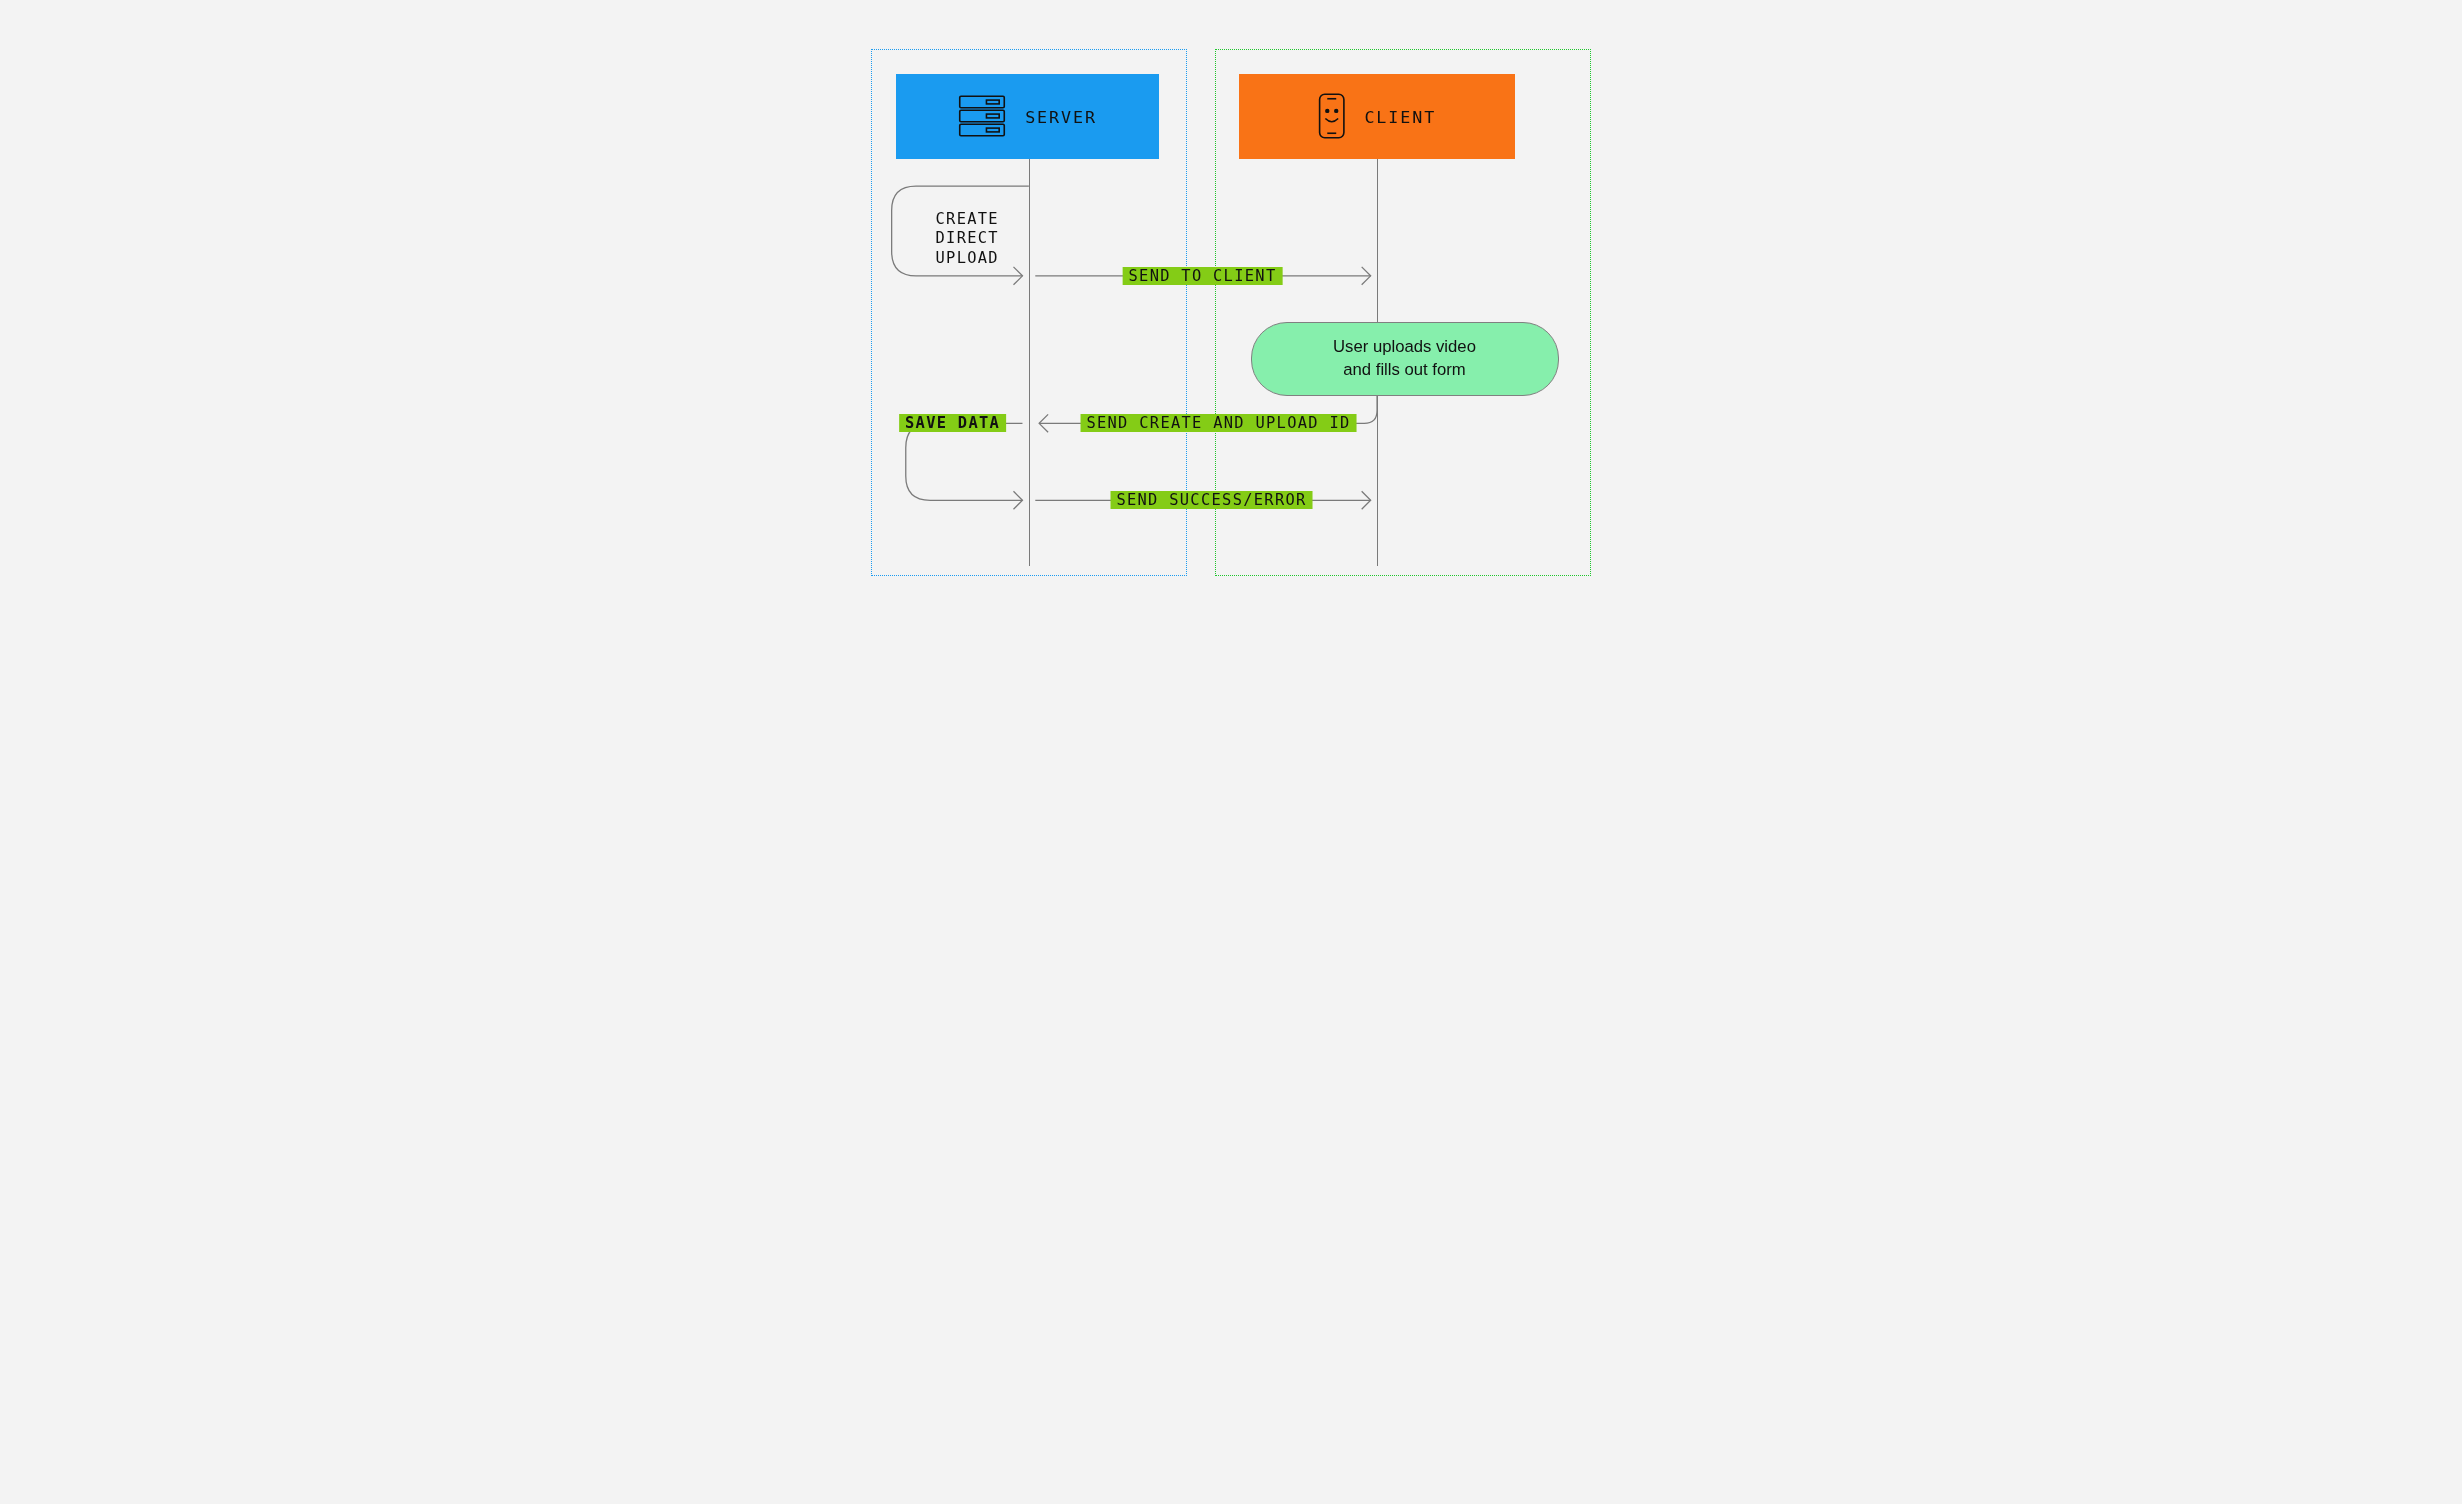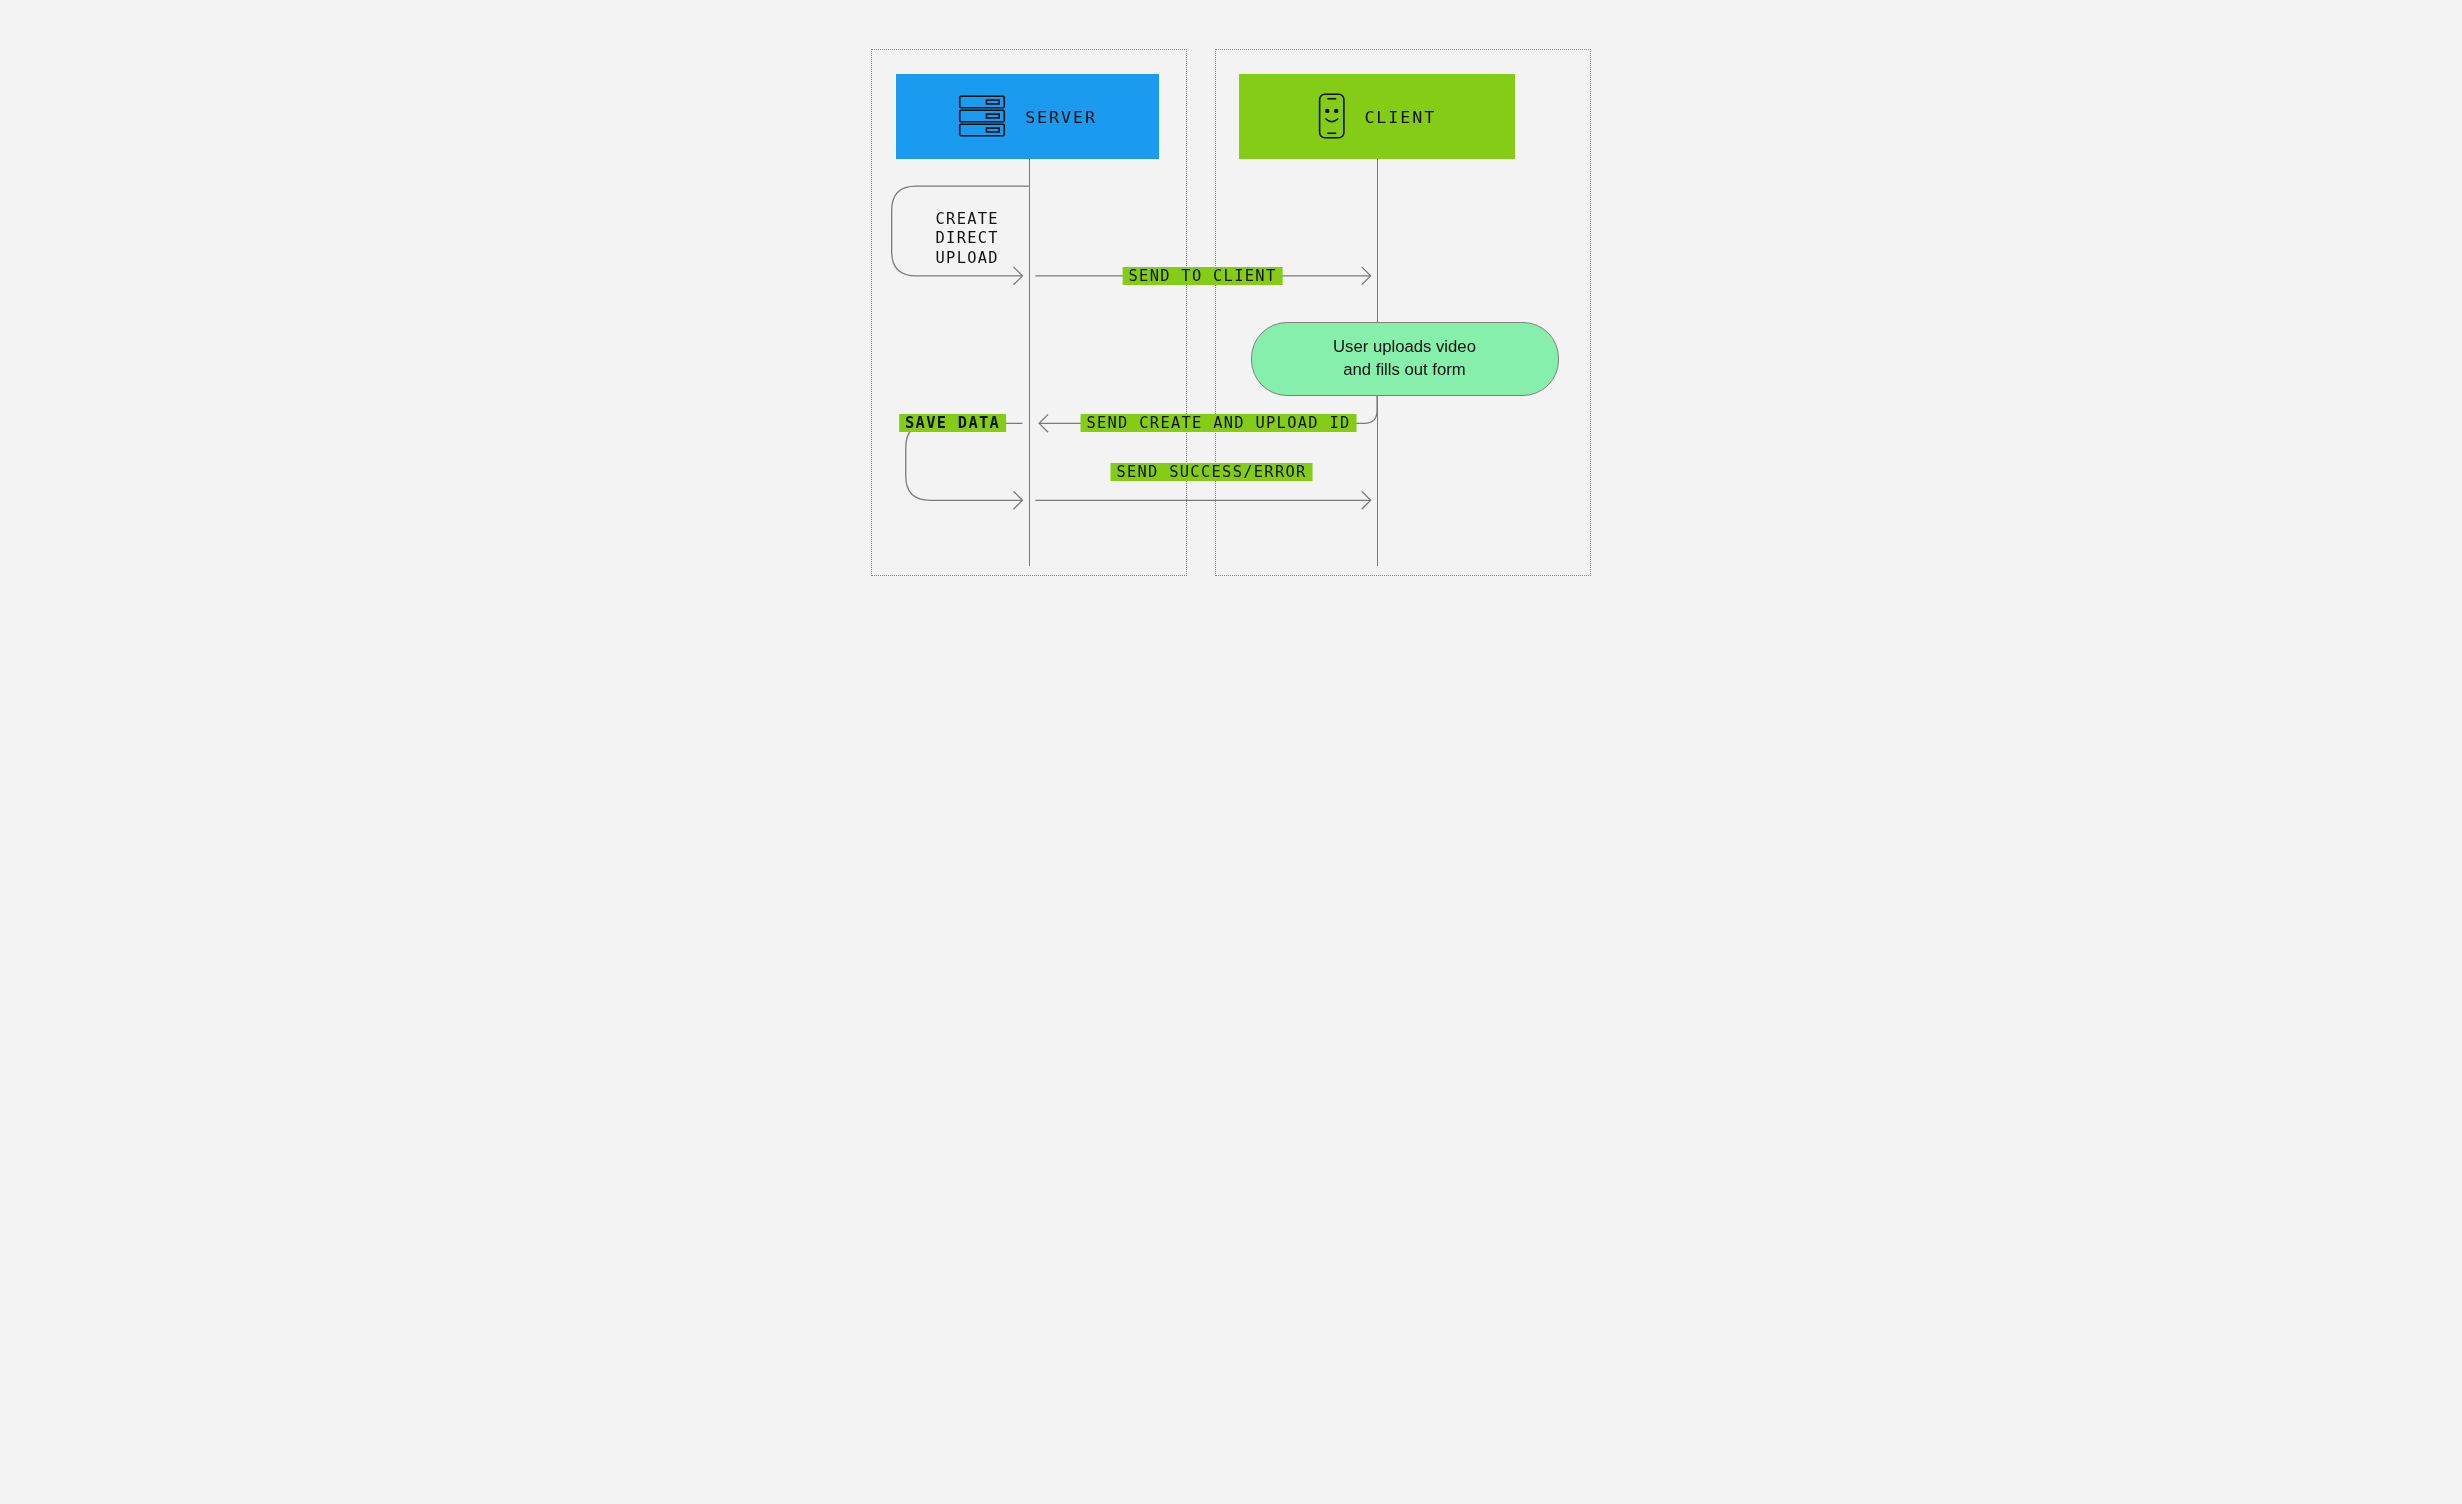--- a/index.html
+++ b/index.html
@@ -25,21 +25,21 @@
 
   .header-box {
     position: absolute;
     display: flex;
     align-items: center;
     justify-content: center;
     gap: 18px;
     color: #111;
   }
   .header-box.server { background: #1a9bf0; }
-  .header-box.client { background: #84cc16; }
+  .header-box.client { background: #f97316; }
   .header-label {
     font-size: 16.7px;
     letter-spacing: 1.9px;
     font-family: ui-monospace, "SF Mono", "Menlo", "Consolas", monospace;
   }
 
   .lifeline {
     position: absolute;
     width: 0;
     border-left: 1.3px solid #7a7a7a;
@@ -154,16 +154,16 @@
 
   <div class="msg-label center" style="left:446px; top:276px;">SEND TO CLIENT</div>
 
   <div class="note-pill" style="left:494px; top:322px; width:254px; height:72px; white-space:pre-line;">User uploads video
 and fills out form</div>
 
   <div class="msg-label center" style="left:462px; top:423px;">SEND CREATE AND UPLOAD ID</div>
 
   <div class="msg-label right" style="left:250px; top:423px;font-weight:bold;">SAVE DATA</div>
 
-  <div class="msg-label center" style="left:455px; top:472px;text-align:right;">SEND SUCCESS/ERROR</div>
+  <div class="msg-label center" style="left:455px; top:500px;text-align:right;">SEND SUCCESS/ERROR</div>
 
 </div>
 
 
 </body></html>

